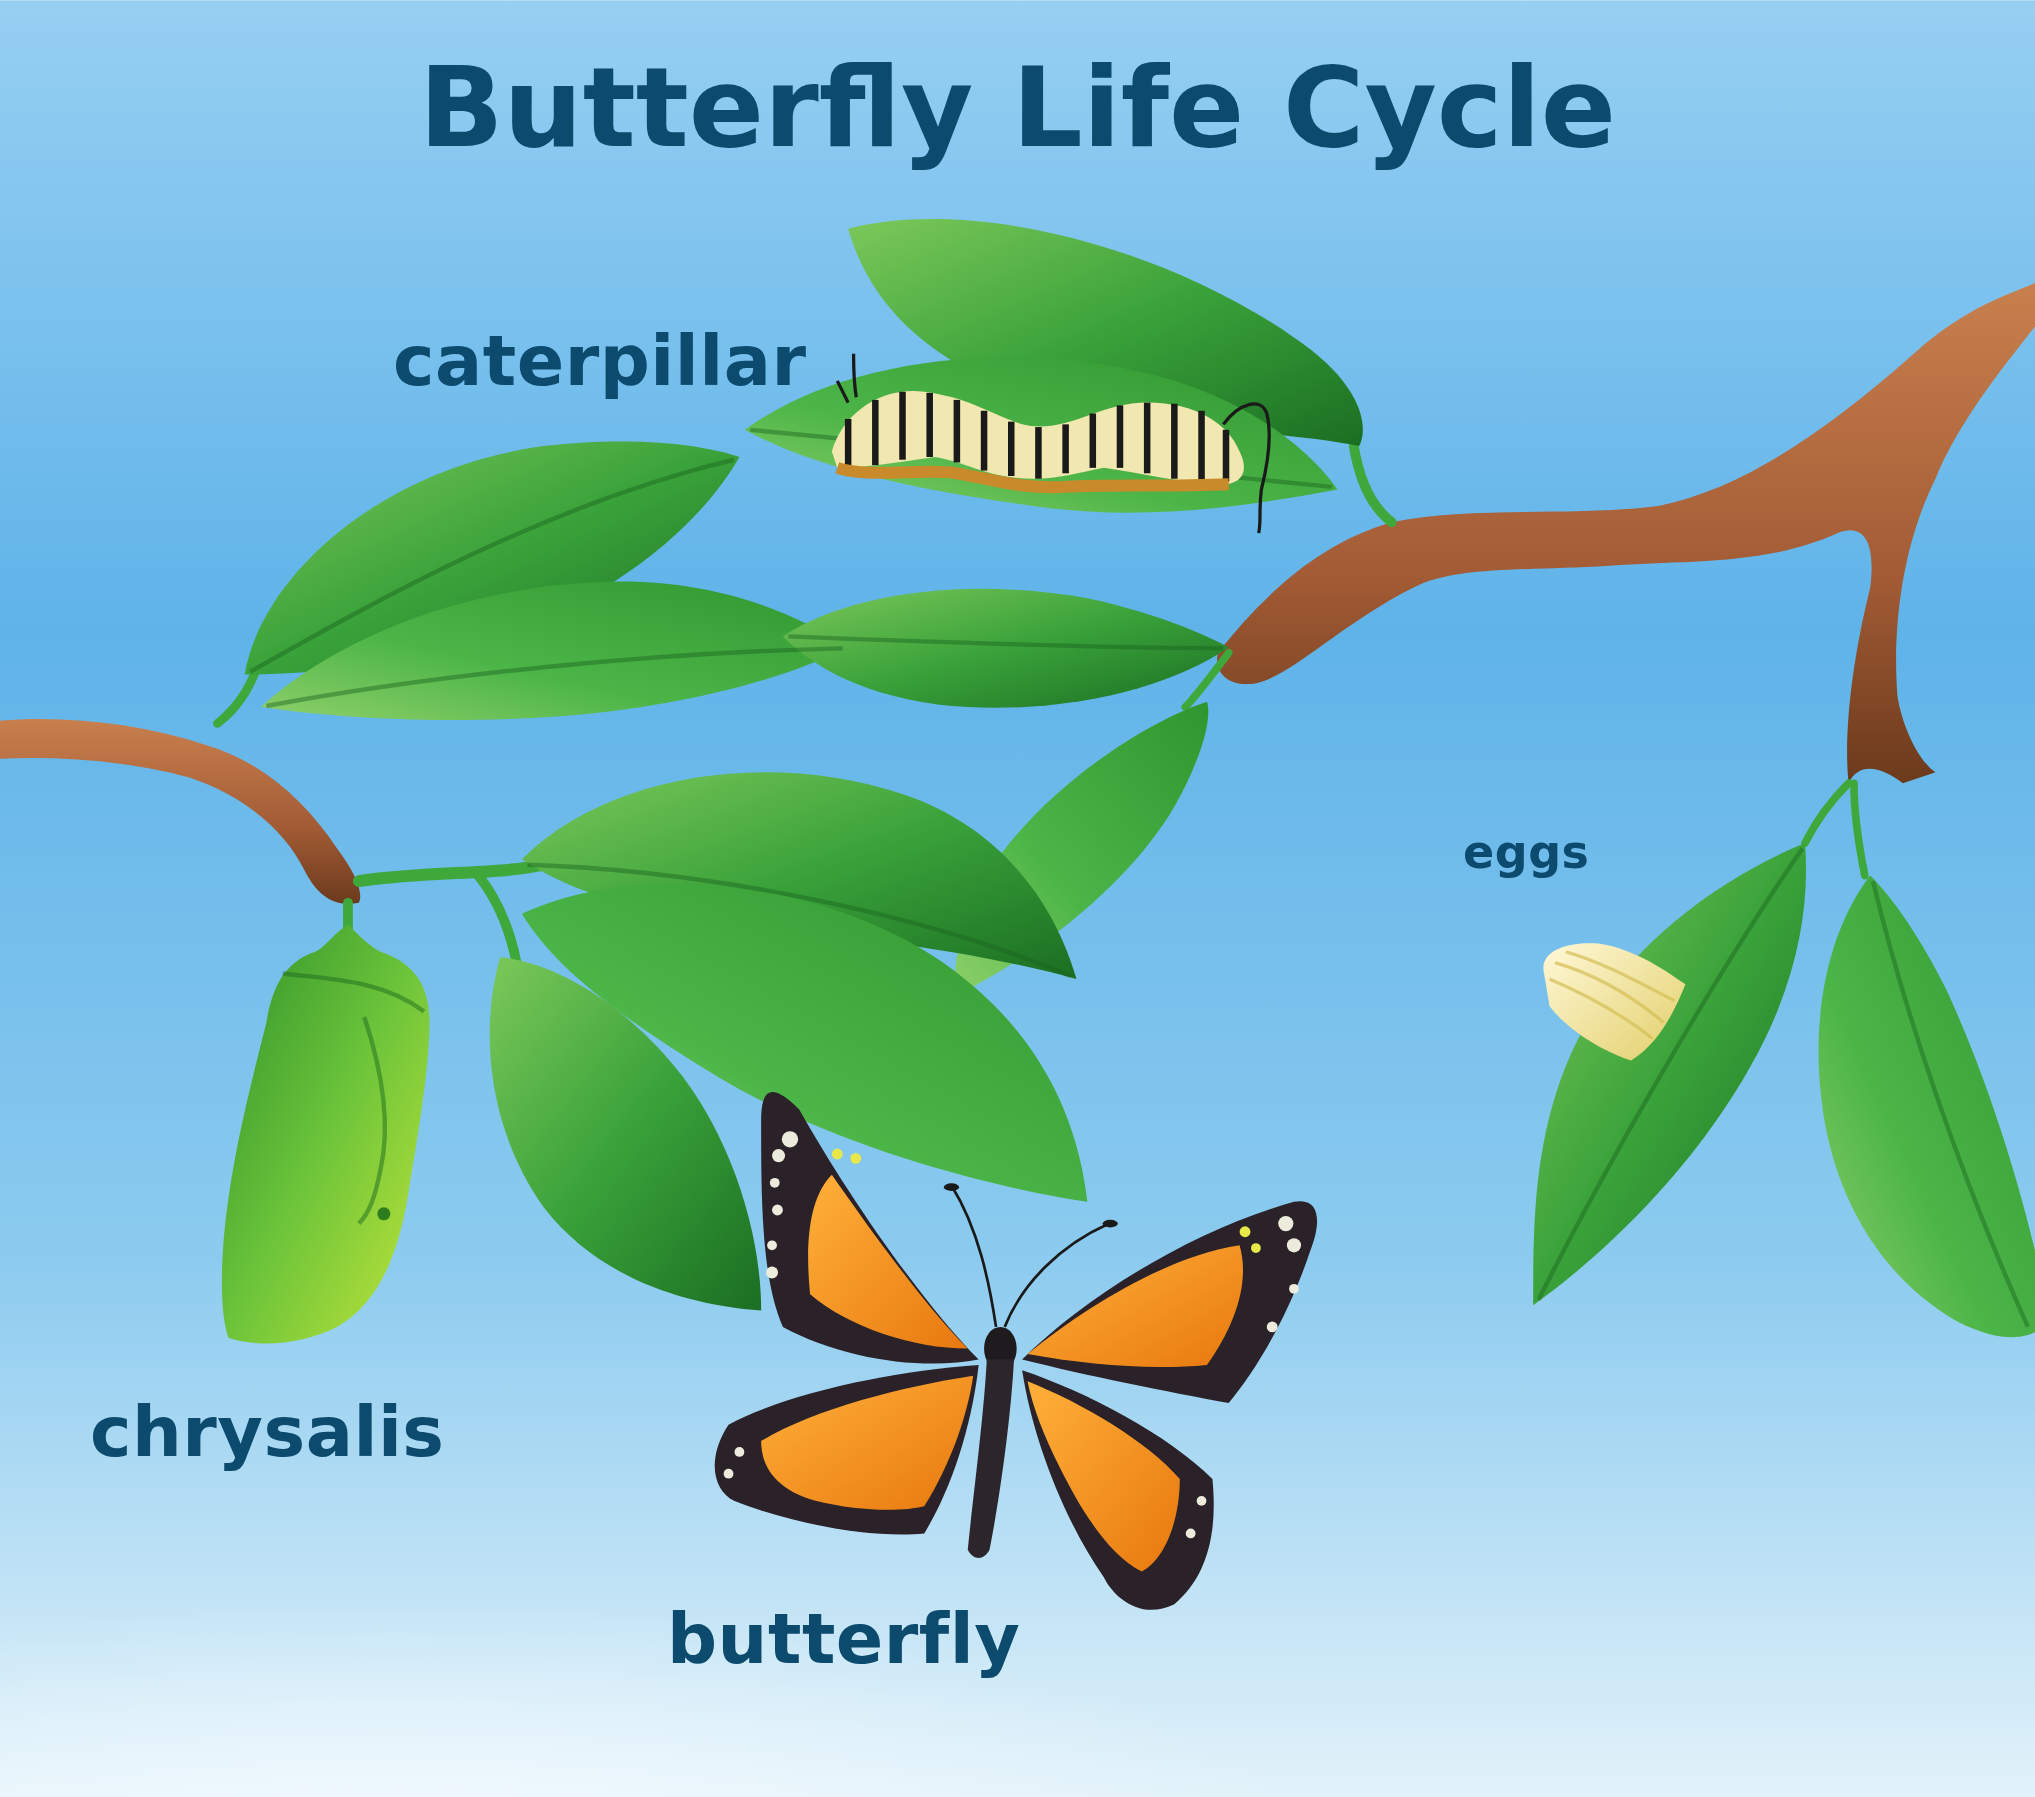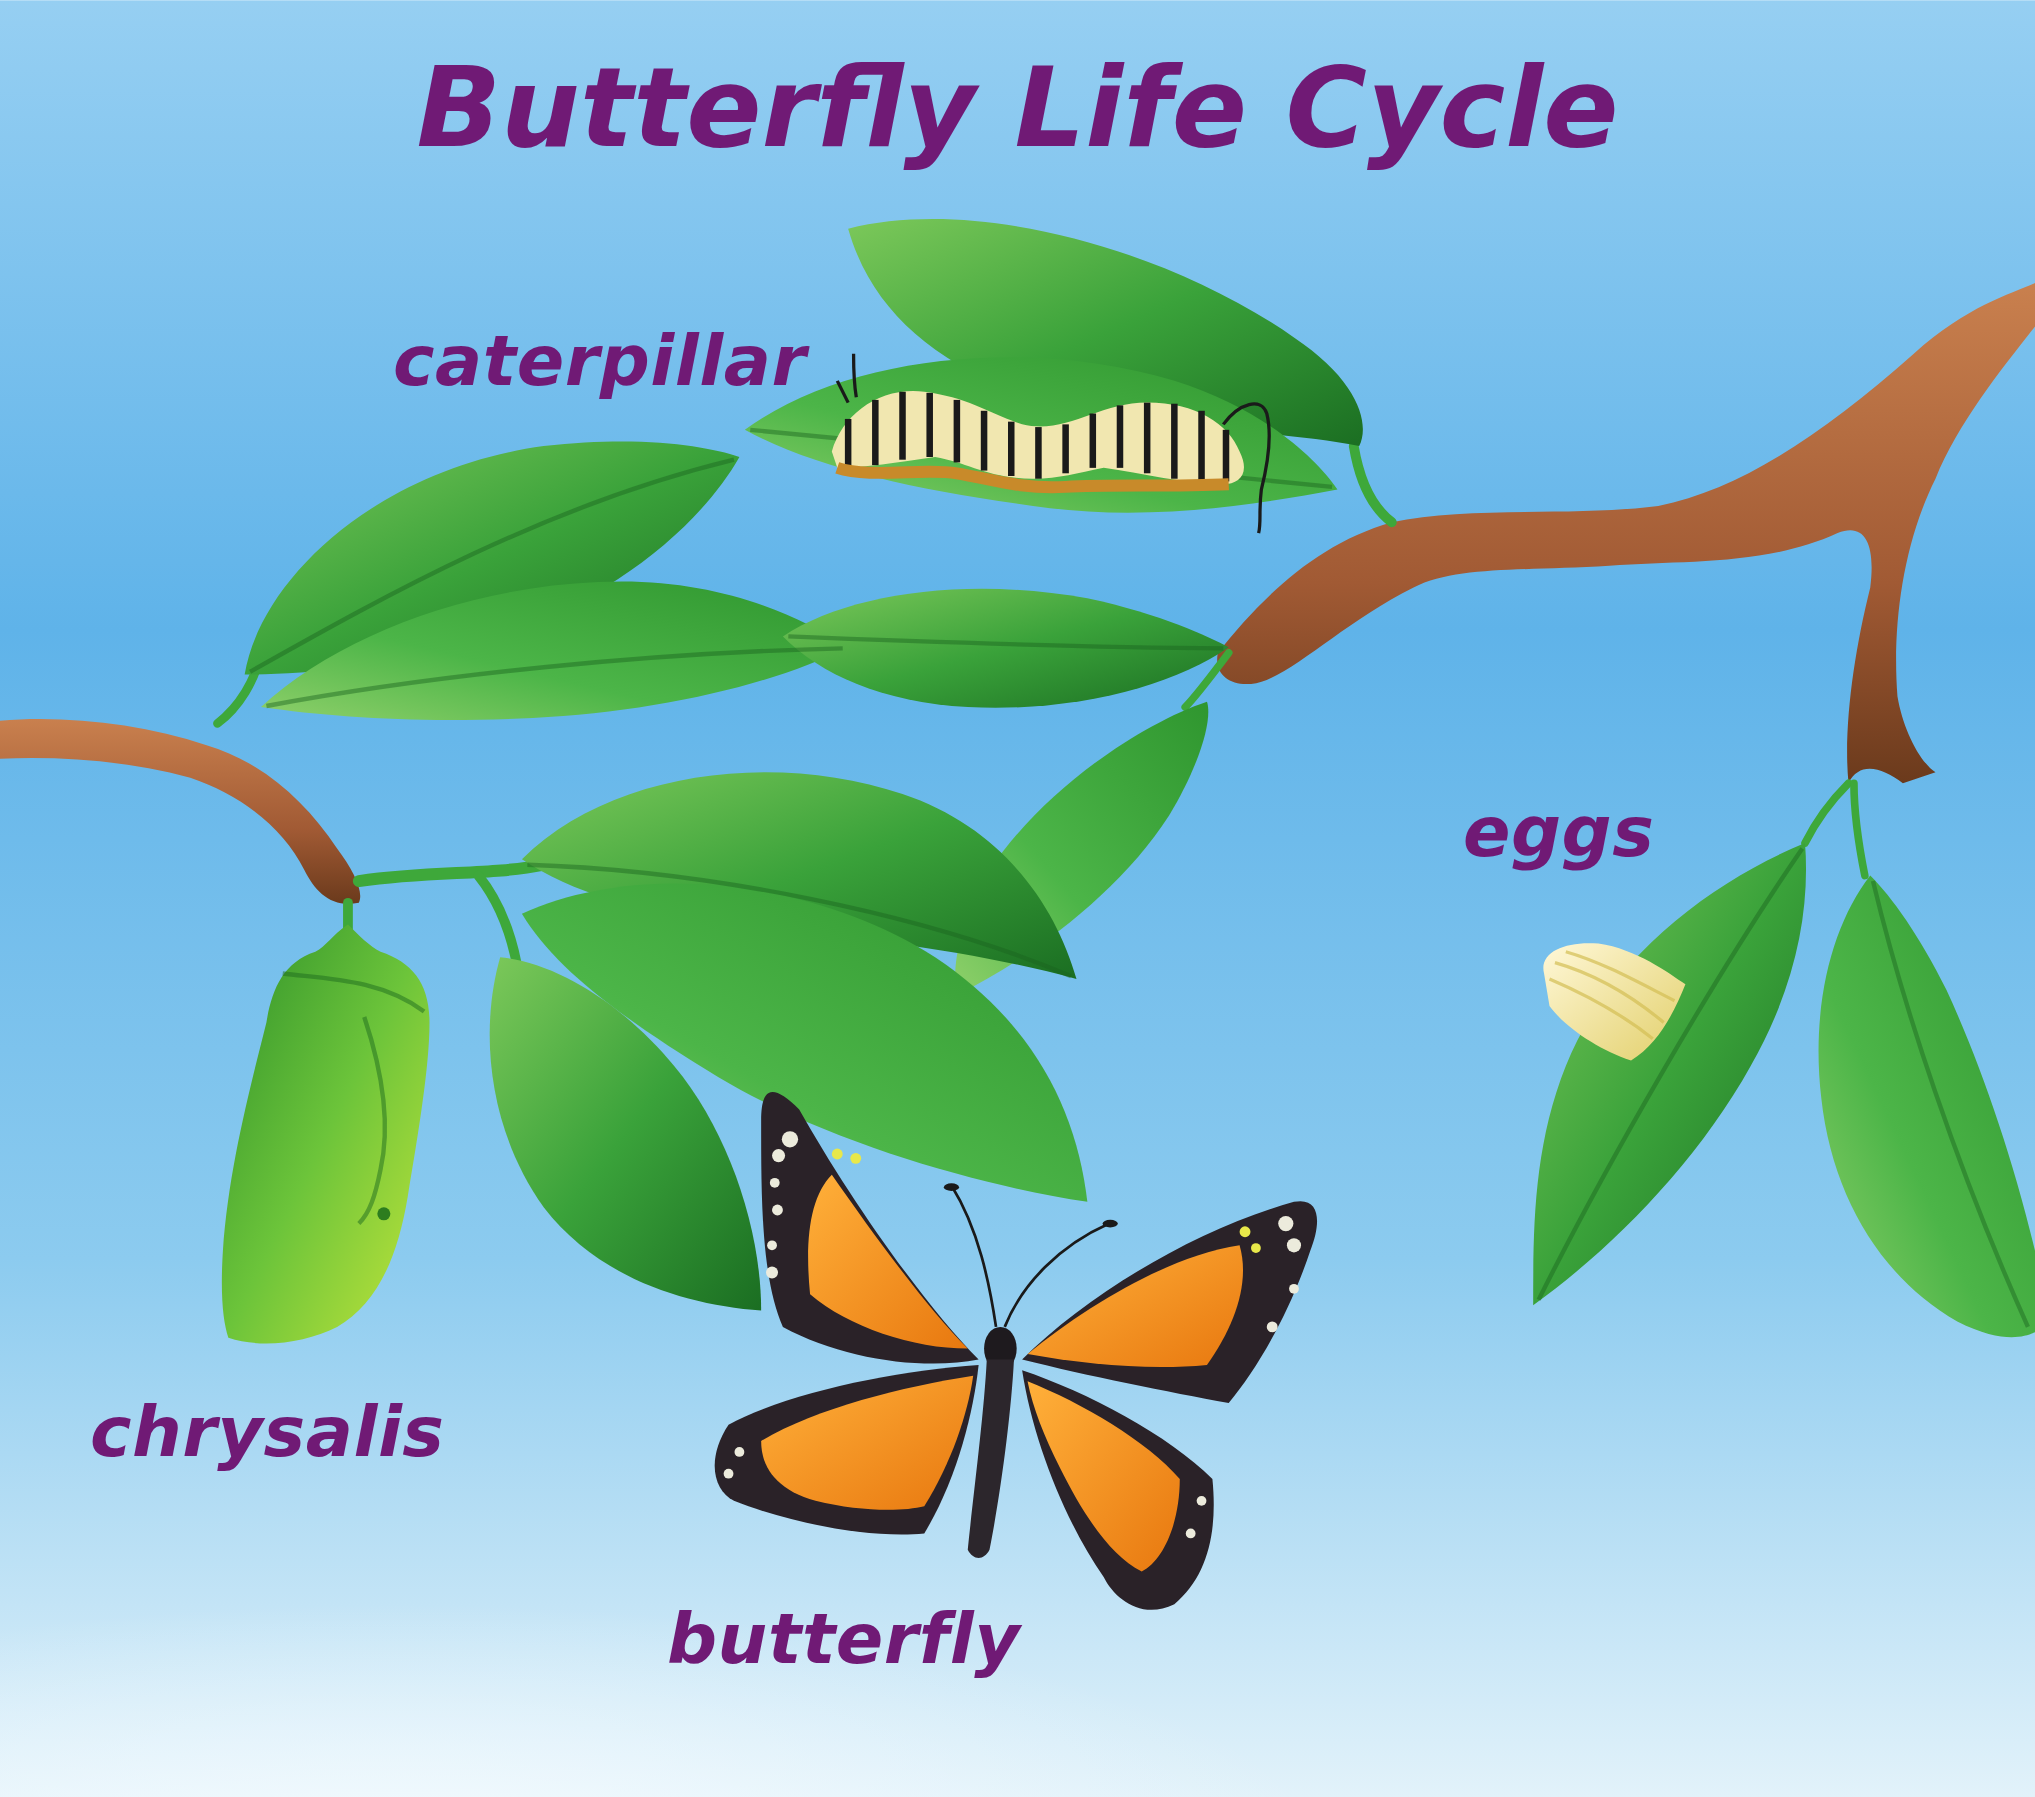--- a/index.html
+++ b/index.html
@@ -1,23 +1,23 @@
 <!DOCTYPE html>
 <html style="font-size:8.7px"><head>
 <meta charset="utf-8">
 <style>
   html, body { margin:0; padding:0; }
   body { width:2035px; height:1798px; overflow:hidden; position:relative;
          font-family:"DejaVu Sans", "Liberation Sans", sans-serif; }
   #scene { position:absolute; left:0; top:0; width:2035px; height:1798px; }
   .label { position:absolute; font-family:"DejaVu Sans", sans-serif; font-weight:bold;
-           color:#701a75; white-space:nowrap; line-height:1; letter-spacing:0.5px;font-style:italic; }
+           color:#0c4a6e; white-space:nowrap; line-height:1; letter-spacing:0.5px; }
   #title { left:0; width:2035px; top:52px; text-align:center; font-size:111px; letter-spacing:0; }
   #lbl-caterpillar { left:393px; top:326px; font-size:70px; }
-  #lbl-eggs { left:1463px; top:797px; font-size:70px; }
+  #lbl-eggs { left:1463px; top:829px; font-size:46px; }
   #lbl-chrysalis { left:90px; top:1397px; font-size:70px;text-align:right; }
   #lbl-butterfly { left:635px; top:1604px; font-size:70px;margin-left:32px; }
 </style>
 </head>
 <body>
 
 <svg id="scene" viewBox="0 0 3743 3306" xmlns="http://www.w3.org/2000/svg">
   <defs>
     <linearGradient id="sky" x1="0" y1="0" x2="0" y2="1">
       <stop offset="0" stop-color="#96cff2"></stop>

